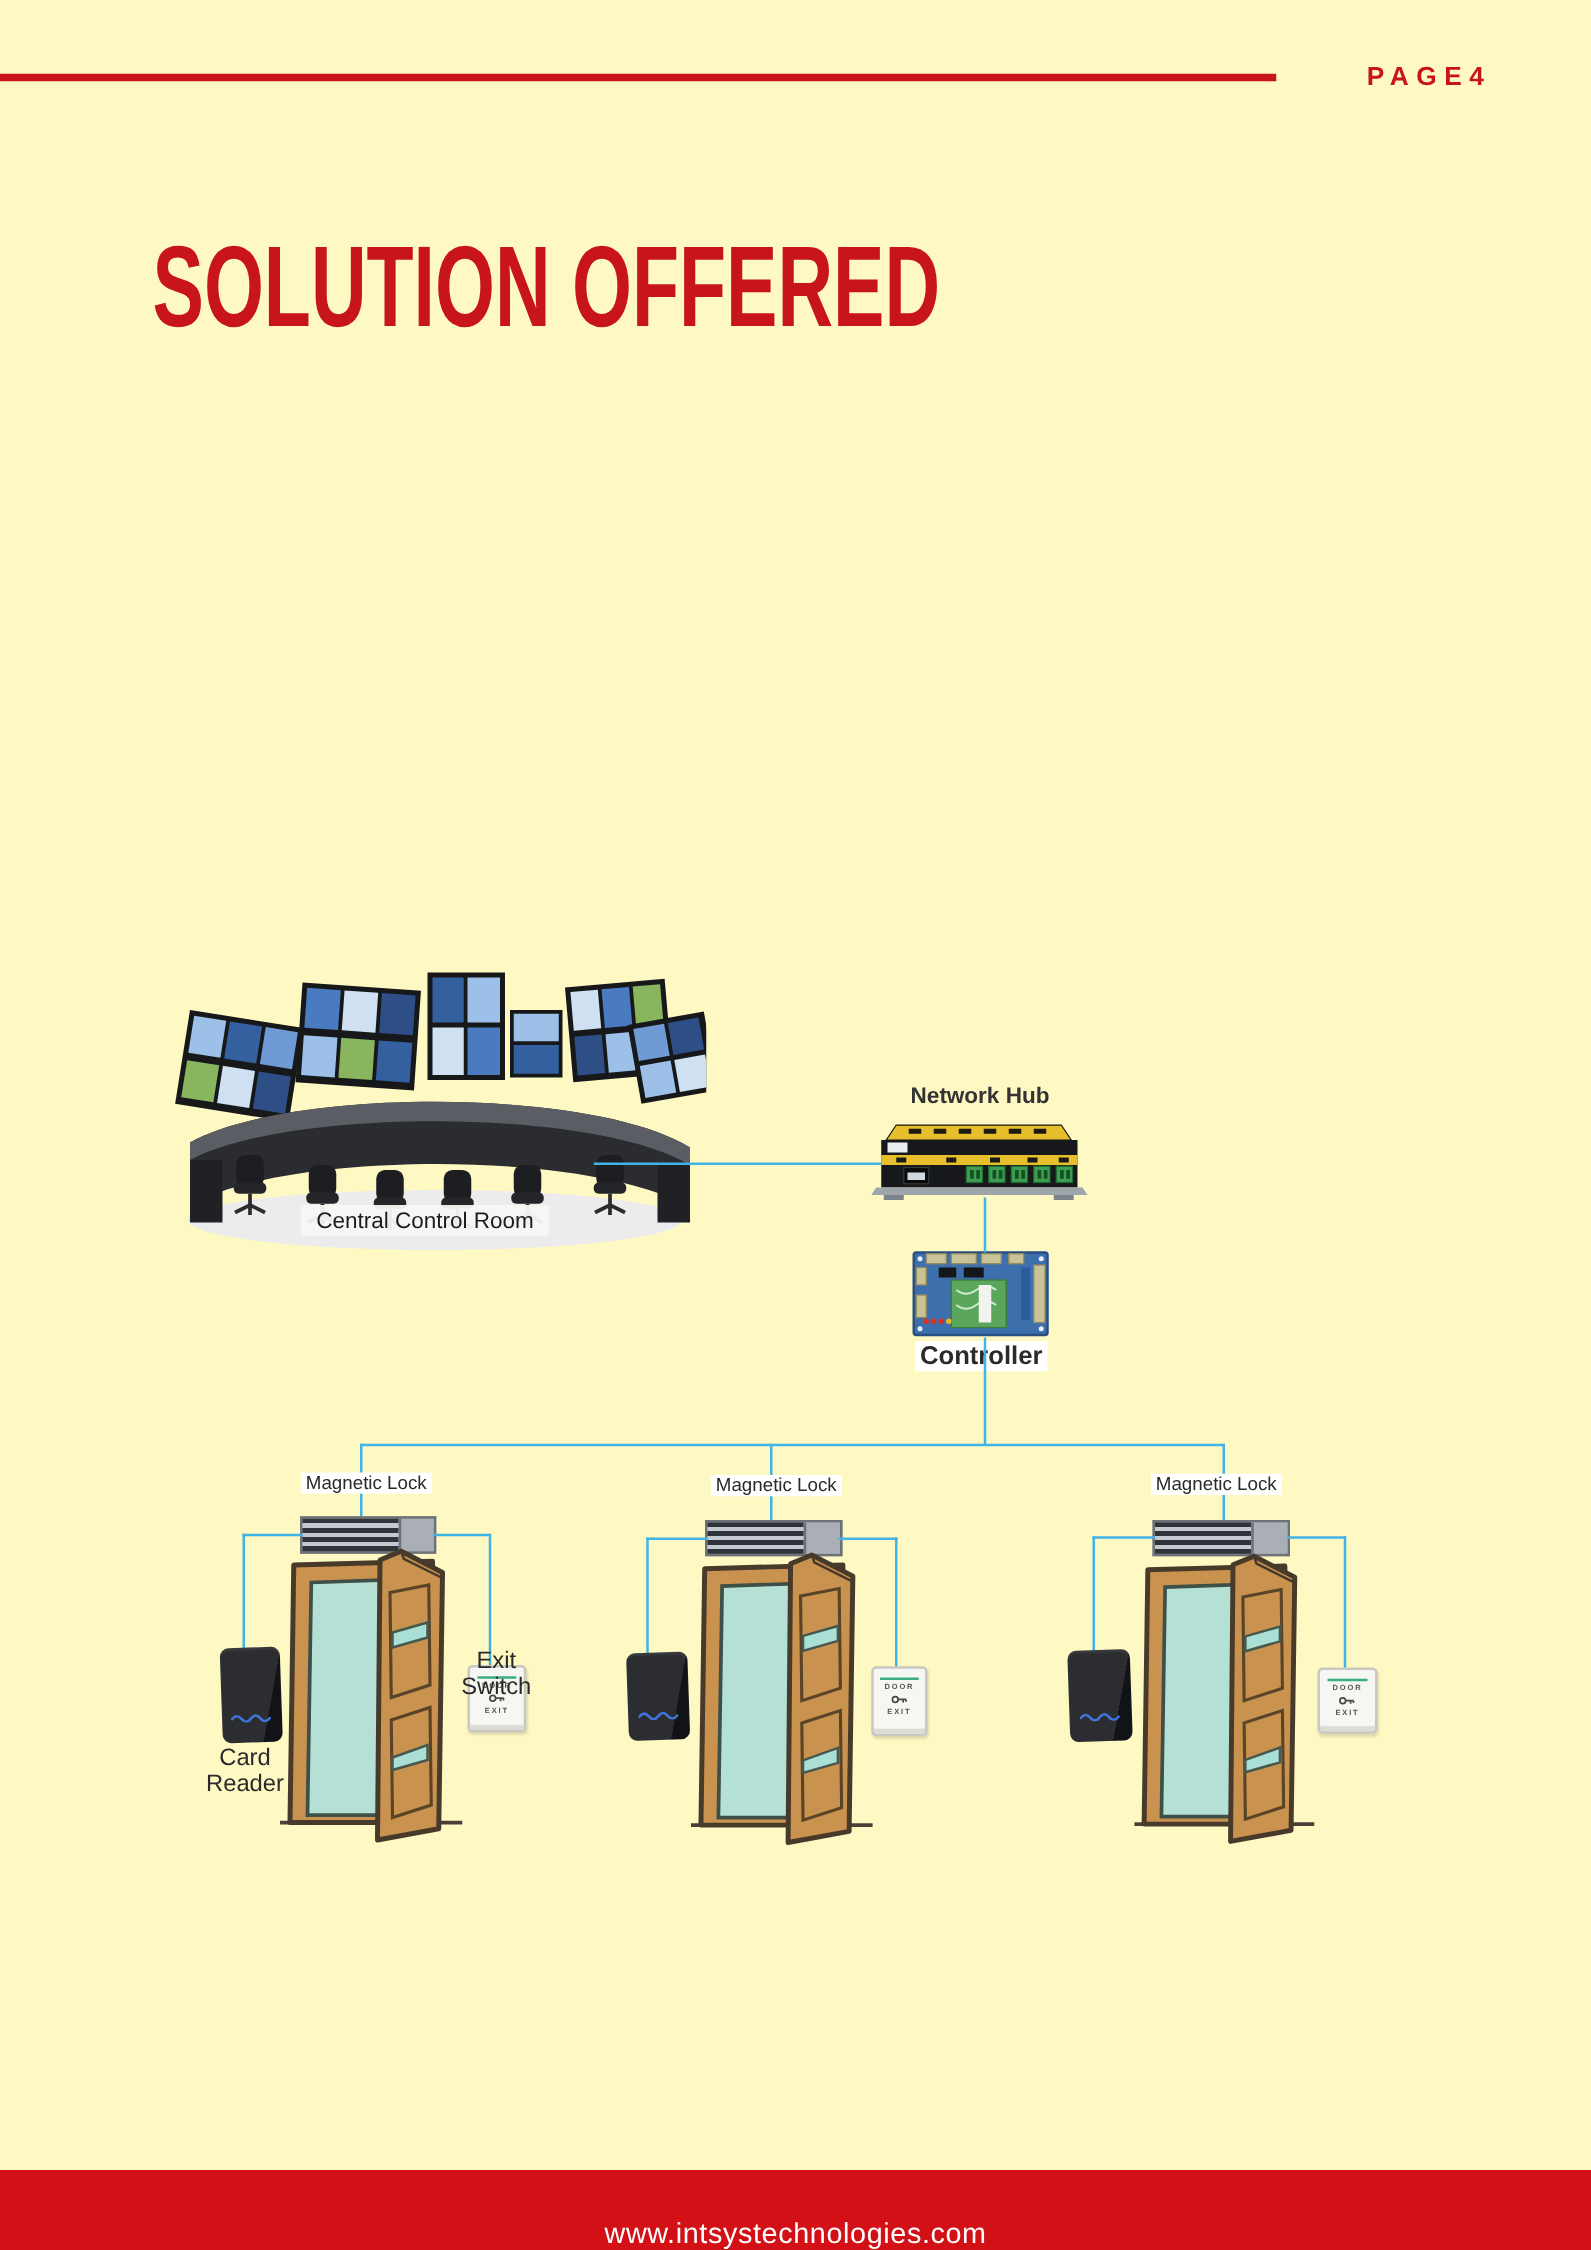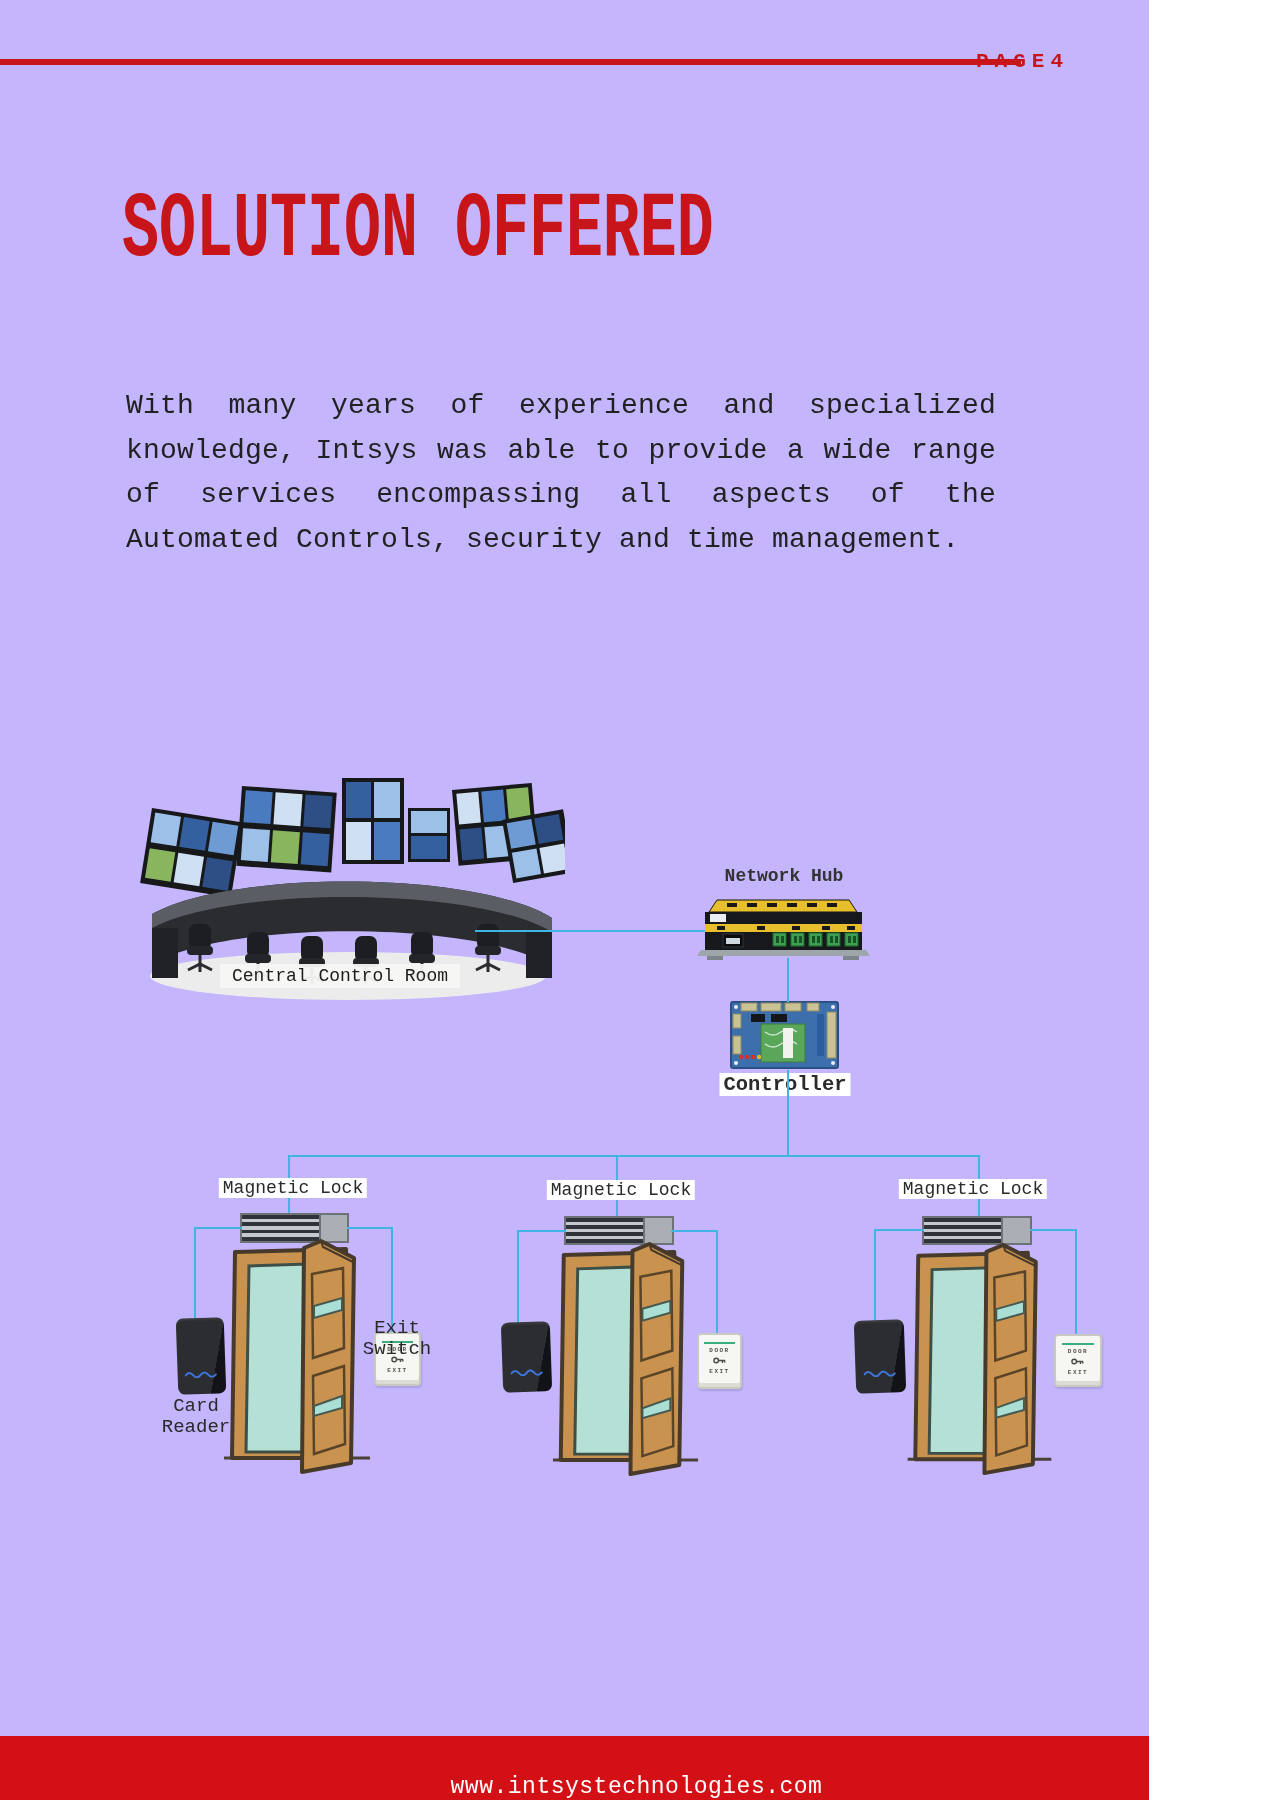--- a/index.html
+++ b/index.html
@@ -1,34 +1,34 @@
 <!DOCTYPE html>
 <html style="--red: #C8151A; --red-bright: #D21015; --blue: #41B4E6;"><head>
 <meta charset="utf-8">
 <style>
   html,body{margin:0;padding:0;background:#ffffff;}
-  .page{position:relative;width:1149px;height:1800px;background:#c4b5fd;overflow:hidden;
-        font-family:Liberation Mono, monospace;}
+  .page{position:relative;width:1273px;height:1800px;background:#fef9c3;overflow:hidden;
+        font-family:Liberation Sans, sans-serif;}
   .abs{position:absolute;}
   
   .rule{position:absolute;left:0;top:59px;width:1021px;height:6px;background:var(--red,#C8151A);}
   .page-label{position:absolute;right:80px;top:50px;font-size:21px;font-weight:700;
               letter-spacing:6px;color:var(--red,#C8151A);}
   
   .title{position:absolute;left:122px;top:178px;margin:0;font-size:92px;font-weight:800;
          color:var(--red,#C8151A);letter-spacing:0px;transform:scaleX(.67);transform-origin:left top;
          white-space:nowrap;}
   
   .intro{position:absolute;left:126px;top:384px;width:870px;margin:0;font-size:28px;
          line-height:44.5px;color:#212121;text-align:justify;letter-spacing:.2px;}
   
   .cl,.cv{position:absolute;background:var(--blue,#41B4E6);}
   .cl{height:2px;} .cv{width:2px;}
   
-  .dlabel{position:absolute;transform:translateX(-50%);white-space:nowrap;font-size:18px;
+  .dlabel{position:absolute;transform:translateX(-50%);white-space:nowrap;font-size:15px;
           color:#2a2a2a;text-align:center;}
   .dlabel.masked{background:#fff;padding:0 4px;}
   .dlabel.two{white-space:normal;line-height:21px;font-size:19px;}
   .lbl-hub{font-size:18px;font-weight:700;color:#333;}
   .lbl-ctrl{font-size:20.5px;font-weight:700;color:#2b2b2b;}
   .lbl-ccr{font-size:18px;background:rgba(247,247,244,.95);padding:2px 12px;color:#1c1c1c;}
   
   .maglock{position:absolute;display:flex;border:2px solid #6d7276;background:#9aa0a5;box-sizing:border-box;}
   .maglock-stripes{flex:0 0 73%;background:linear-gradient(180deg,#30343a 0 14%,#c3c9ce 14% 28%,
       #30343a 28% 43%,#c3c9ce 43% 57%,#30343a 57% 71%,#c3c9ce 71% 84%,#30343a 84% 100%);}
@@ -76,21 +76,20 @@
         <line x1="0" y1="31" x2="0" y2="40" stroke="#2a2c2f" stroke-width="3"></line>
         <path d="M-12,46 L0,40 L12,46 M0,40 L0,48" stroke="#2a2c2f" stroke-width="3" fill="none"></path>
       </g>
     </defs>
   </svg>
 
   <div class="rule"></div>
   <div class="page-label">PAGE4</div>
 
   <h1 class="title">SOLUTION OFFERED</h1>
-  <p class="intro">With many years of experience and specialized knowledge, Intsys was able to provide a wide range of services encompassing all aspects of the Automated Controls, security and time management.</p>
 
   <div>
 
     <svg class="abs" style="left:140px;top:742px;width:425px;height:265px" viewBox="0 0 425 265">
       <ellipse cx="208" cy="234" rx="198" ry="24" fill="#ececec"></ellipse>
       <g transform="translate(12,66) rotate(9)">
         <rect width="92" height="76" fill="#17181a"></rect>
         <rect x="4" y="4" width="26" height="30" fill="#9cc0e8"></rect>
           <rect x="33" y="4" width="26" height="30" fill="#35609f"></rect>
         <rect x="62" y="4" width="26" height="30" fill="#6f9bd4"></rect>

